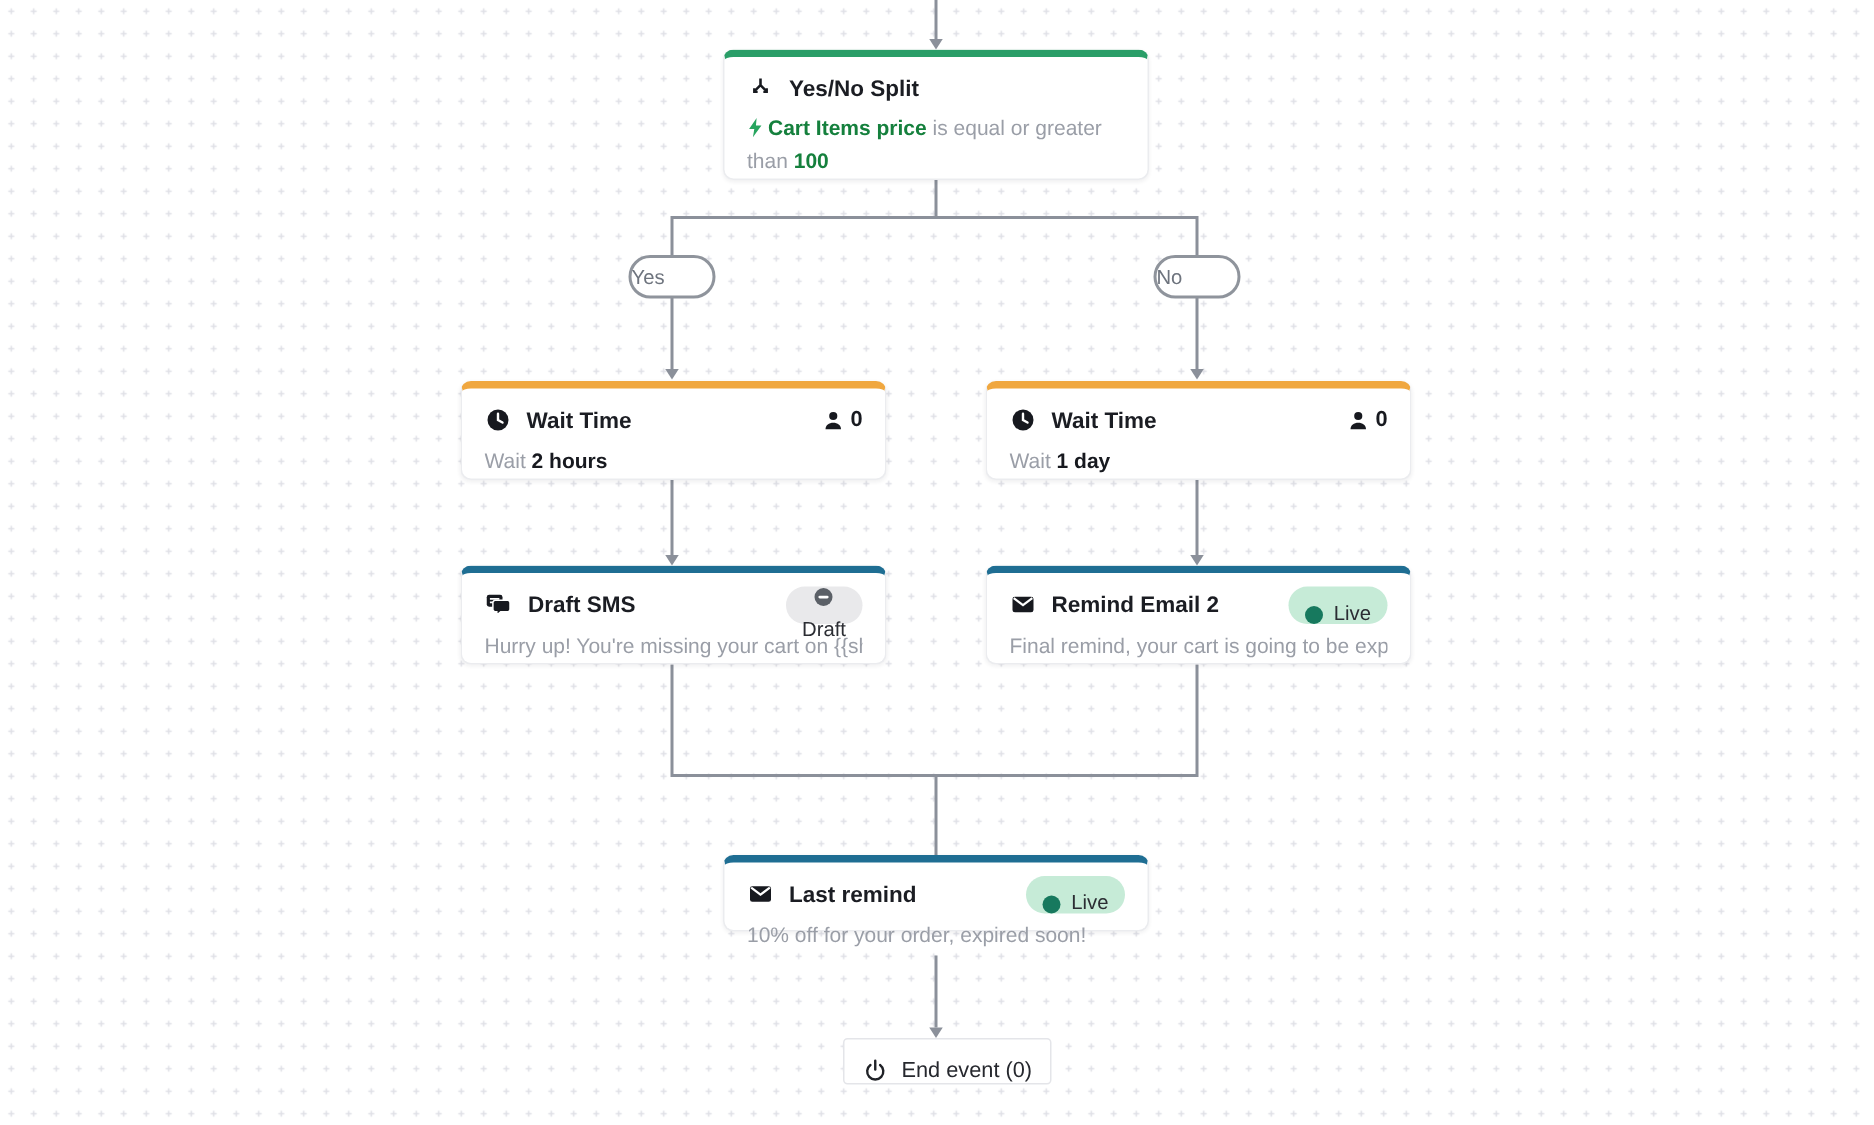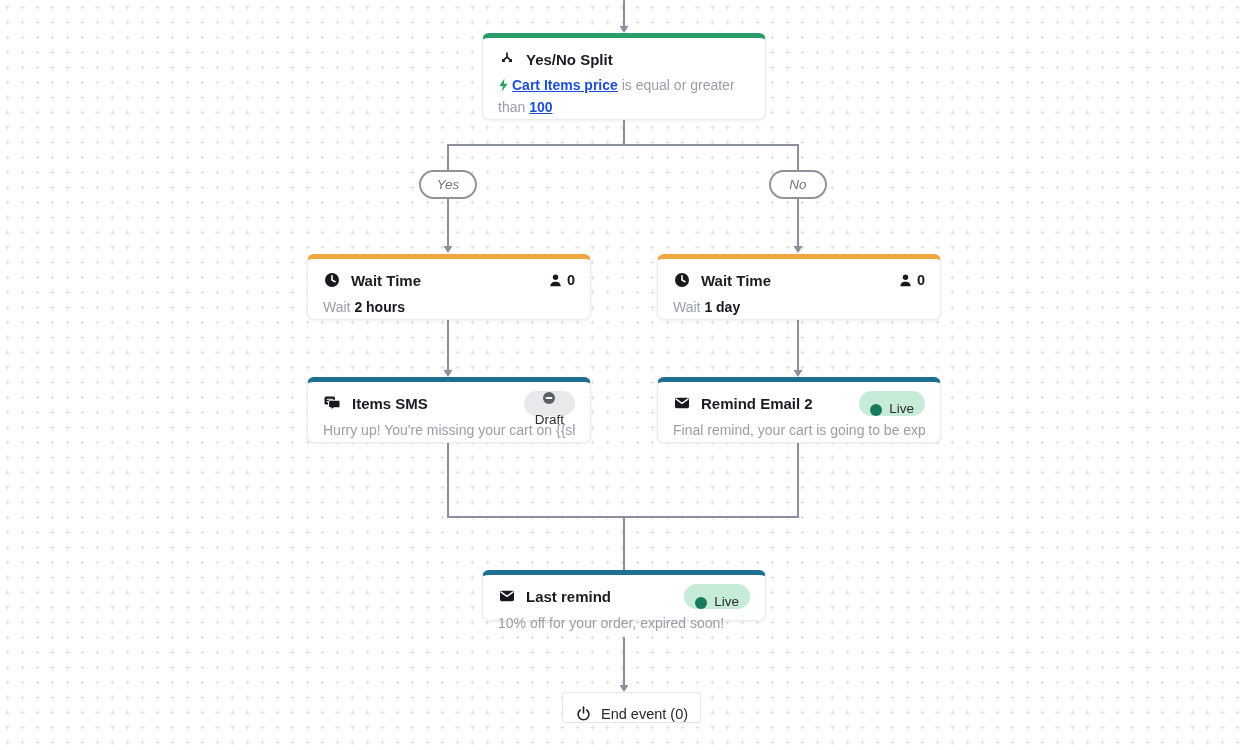--- a/index.html
+++ b/index.html
@@ -35,33 +35,33 @@
   .badge--draft{background:var(--c-draft_bg);flex-direction:column;}
   .badge--live{background:var(--c-live_bg);align-items:flex-end;}
   .badge .dot{width:12px;height:12px;border-radius:50%;background:var(--c-live_dot);}
   .badge svg{display:block;}
 
   .node-body{margin-top:5px;font-size:14px;line-height:19px;color:#9a9ea7;
     white-space:nowrap;overflow:hidden;}
   .node-body .strong{color:#17191f;font-weight:700;}
 
   .cond{margin-top:3px;font-size:14px;line-height:20px;color:#9a9ea7;}
-  .cond .strong{color:#1d4ed8;font-weight:700;text-decoration:underline;}
+  .cond .strong{color:#15803d;font-weight:700;}
   .cond .bolt{display:inline-block;vertical-align:-2px;margin-right:3px;}
 
   #node-split{left:482px;top:33px;width:284px;height:87px;}
   #node-wait-yes{left:307px;top:254px;width:284px;height:66px;}
   #node-wait-no{left:657px;top:254px;width:284px;height:66px;}
   #node-sms{left:307px;top:377px;width:284px;height:66px;}
   #node-email{left:657px;top:377px;width:284px;height:66px;}
   #node-last{left:482px;top:570px;width:284px;height:51px;}
 
   .pill{position:absolute;width:58px;height:29px;background:#fff;border:2px solid #8f949c;
-    border-radius:999px;display:flex;align-items:center;justify-content:center;
-    font-size:13.5px;color:#6e747e;z-index:3;font-style:italic;}
+    border-radius:999px;display:flex;align-items:center;
+    font-size:13.5px;color:#6e747e;z-index:3;}
   #pill-yes{left:419px;top:170px;}
   #pill-no{left:769px;top:170px;}
 
   .end-node{position:absolute;left:562px;top:692px;height:31px;z-index:3;cursor:pointer;
     display:flex;align-items:flex-end;gap:9px;background:#fff;border:1px solid #e4e5e9;
     border-radius:3px;padding:0 12px;font-size:14.5px;color:#26282e;}
   .end-node svg{display:block;}
 </style>
 </head>
 <body>
@@ -171,21 +171,21 @@
 
   <div class="node node--teal" id="node-sms">
     <div class="title-row">
       <span class="t-icon">
         <svg width="19" height="18" viewBox="0 0 19 18">
           <rect x="1.5" y="2.5" width="10.5" height="8" rx="1.6" fill="#17191f"></rect>
           <path d="M3.6 5.2h6.3M3.6 7.6h6.3" stroke="#fff" stroke-width="1.1"></path>
           <path d="M7.2 6.2h8.2a1.6 1.6 0 0 1 1.6 1.6v4.4a1.6 1.6 0 0 1-1.6 1.6h-4.6l-2.6 2.2v-2.2h-1a1.6 1.6 0 0 1-1.6-1.6V7.8a1.6 1.6 0 0 1 1.6-1.6z" fill="#17191f" stroke="#fff" stroke-width="1"></path>
         </svg>
       </span>
-      <span class="node-title">Items SMS</span>
+      <span class="node-title">Draft SMS</span>
       <span class="badge badge--draft">
         <span>
           <svg width="14" height="14" viewBox="0 0 14 14">
             <circle cx="7" cy="7" r="6" fill="#5b6067"></circle>
             <rect x="3.6" y="6.1" width="6.8" height="1.9" rx="0.95" fill="#fff"></rect>
           </svg>
         </span>
         <span>Draft</span>
       </span>
     </div>

